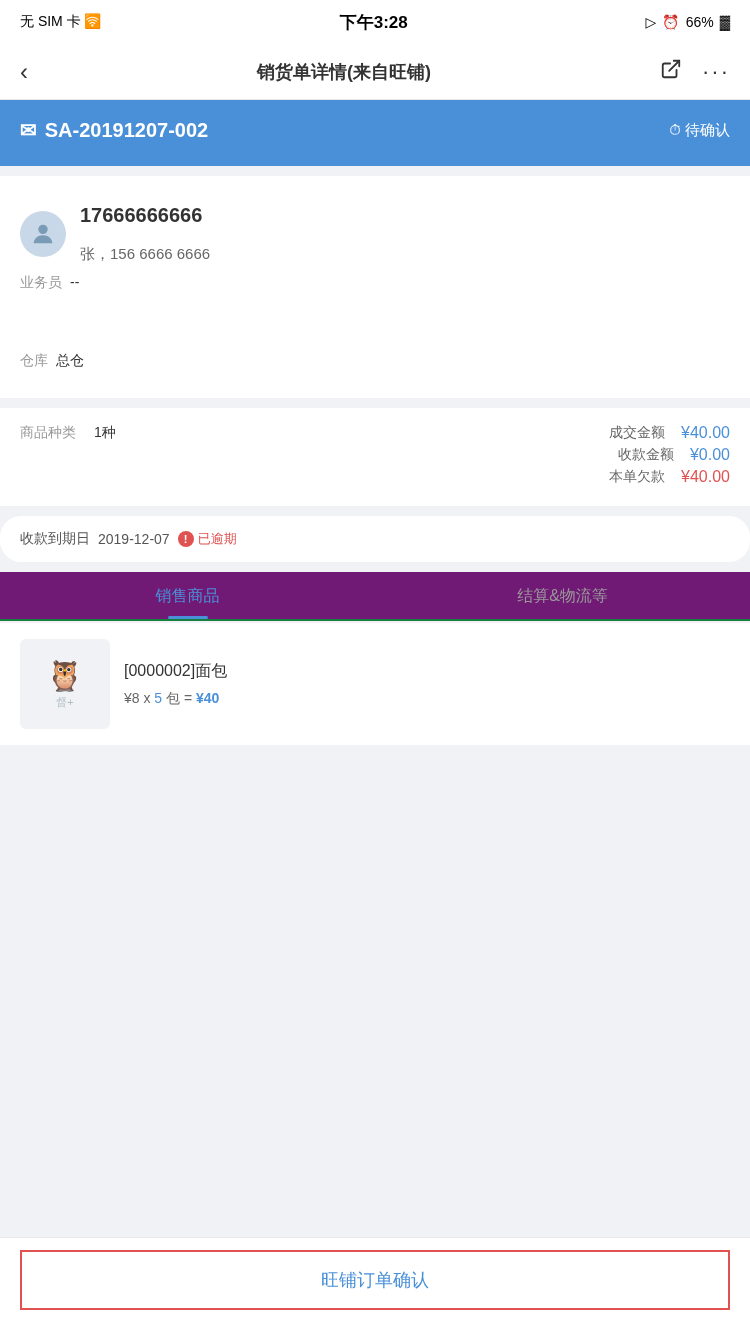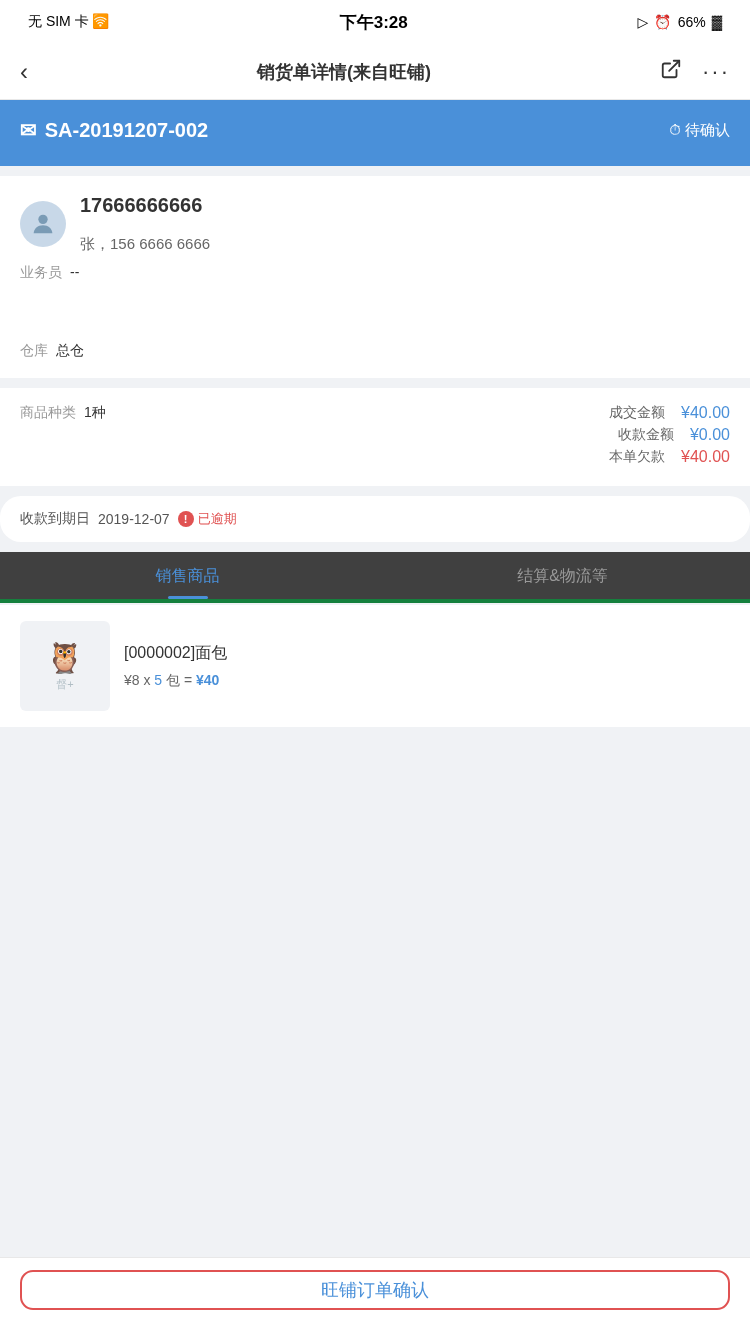--- a/index.html
+++ b/index.html
@@ -13,21 +13,21 @@
       overflow-x: hidden;
     }
 
     
     .status-bar {
       background: #fff;
       height: 44px;
       display: flex;
       align-items: center;
       justify-content: space-between;
-      padding: 0 28px;
+      padding: 0 20px;
       font-size: 15px;
       font-weight: 500;
     }
     .status-left { font-size: 14px; color: #000; display: flex; align-items: center; gap: 8px; }
     .status-center { font-size: 17px; font-weight: 600; color: #000; }
     .status-right { display: flex; align-items: center; gap: 6px; font-size: 14px; }
 
     
     .nav-bar {
       background: #fff;
@@ -76,21 +76,21 @@
       gap: 4px;
     }
     .order-date {
       color: rgba(255,255,255,0.9);
       font-size: 14px;
     }
 
     
     .customer-card {
       background: #fff;
-      padding: 18px 20px;
+      padding: 28px 20px;
       margin-bottom: 10px;
     }
     .customer-top {
       display: flex;
       align-items: center;
       gap: 14px;
       margin-bottom: 10px;
     }
     .customer-avatar {
       width: 46px;
@@ -128,21 +128,21 @@
     .summary-card {
       background: #fff;
       padding: 16px 20px;
       margin-bottom: 10px;
     }
     .summary-row {
       display: flex;
       justify-content: space-between;
       align-items: flex-start;
     }
-    .summary-type { display: flex; align-items: center; gap: 8px; }
+    .summary-type { display: flex; align-items: center; gap: 18px; }
     .summary-type-label { color: #999; font-size: 14px; }
     .summary-type-value { color: #333; font-size: 14px; }
     .summary-right { text-align: left; }
     .summary-amount-row {
       display: flex;
       justify-content: flex-end;
       align-items: center;
       gap: 16px;
       margin-bottom: 4px;
       font-size: 14px;
@@ -179,23 +179,23 @@
       display: flex;
       align-items: center;
       justify-content: center;
       color: #fff;
       font-size: 11px;
       font-weight: 700;
     }
 
     
     .tabs-container {
-      background: #404040;
-      display: flex;
-      border-bottom: 4px solid #15803d;
+      background: #701a75;
+      display: flex;
+      border-bottom: 2px solid #15803d;
     }
     .tab-item {
       flex: 1;
       text-align: center;
       padding: 14px 0 12px;
       font-size: 16px;
       color: #999;
       position: relative;
       cursor: pointer;
     }
@@ -260,27 +260,27 @@
       position: fixed;
       bottom: 0;
       left: 0;
       width: 750px;
       background: #fff;
       padding: 12px 20px 24px;
       border-top: 1px solid #e8e8e8;
     }
     .confirm-button {
       width: 100%;
-      height: 40px;
+      height: 60px;
       border: 2px solid #e05252;
       background: #fff;
       color: #4a90d9;
       font-size: 18px;
       font-weight: 500;
-      border-radius: 13px;
+      border-radius: 0;
       cursor: pointer;
       display: flex;
       align-items: center;
       justify-content: center;
     }
   </style>
 </head>
 <body>
 
 <div class="status-bar">

